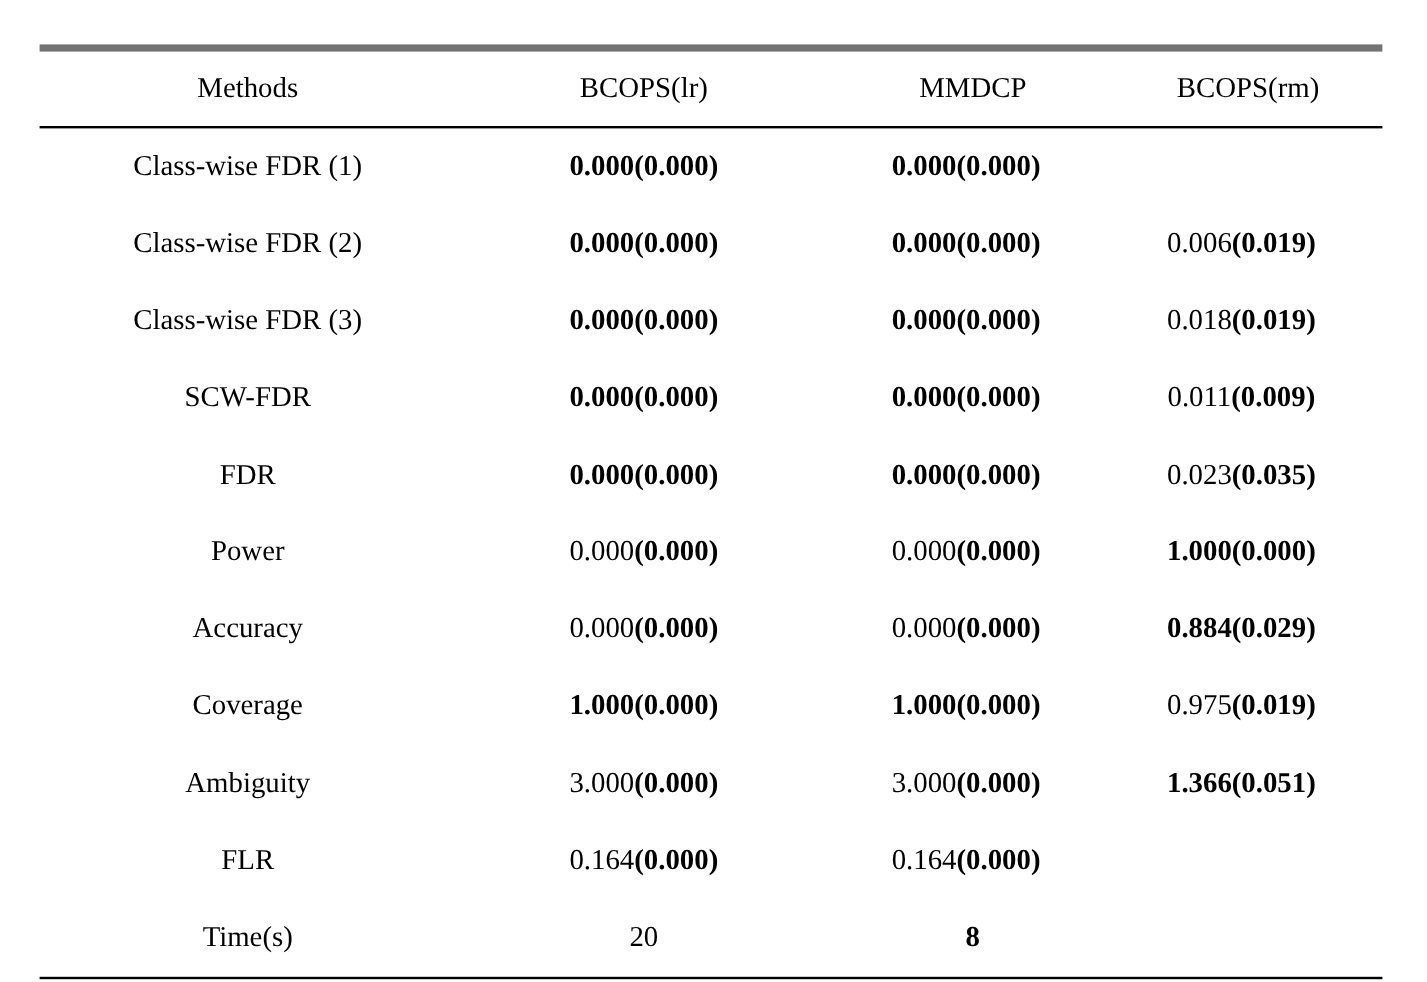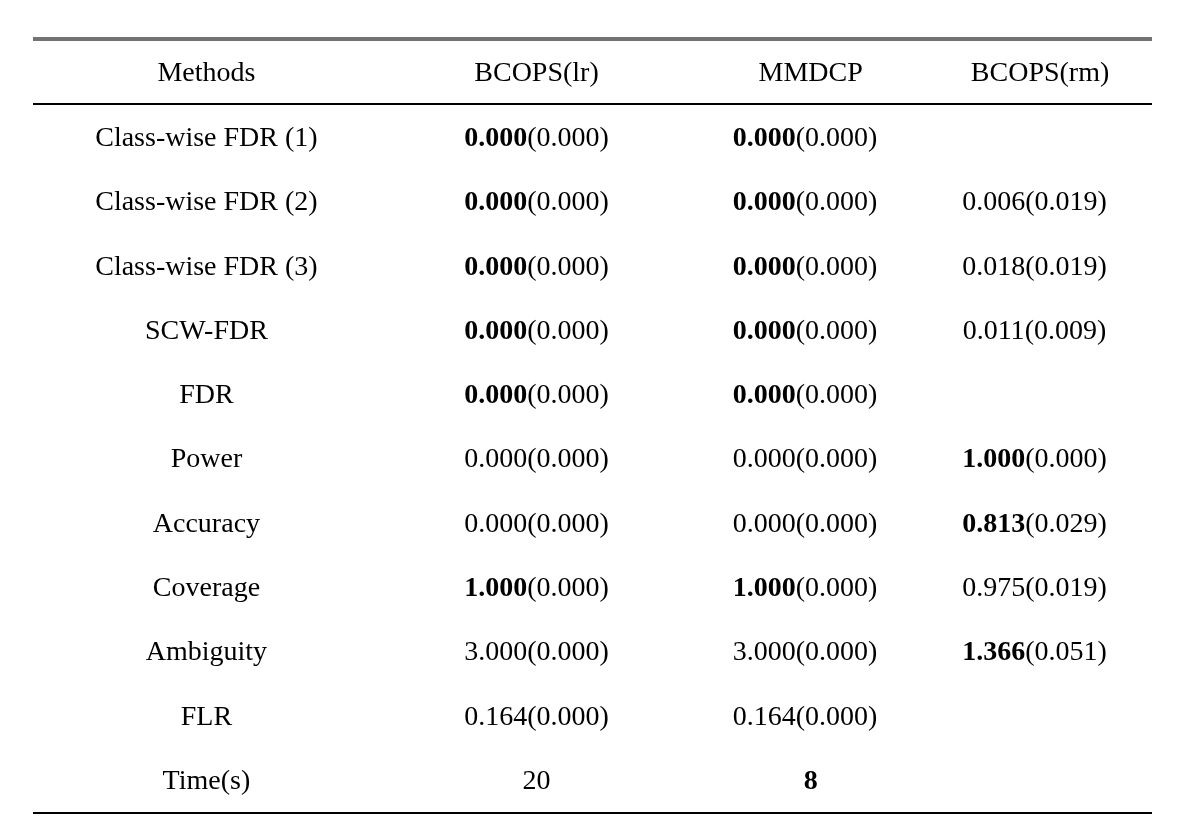--- a/index.html
+++ b/index.html
@@ -7,23 +7,23 @@
     width: 1189px; height: 818px;
     background: #ffffff;
     font-family: "Liberation Serif", "DejaVu Serif", serif;
     color: #000000;
     overflow: hidden;
   }
   .paper-table {
     position: absolute;
     left: 33px; top: 37px;
     width: 1119px;
-    border-top: 4px solid #737373;
+    border-top: 6px solid #737373;
     border-bottom: 2.5px solid #000;
-    font-size: 28px;
+    font-size: 24px;
   }
   .thead {
     display: flex;
     align-items: center;
     height: 64px;
     border-bottom: 2px solid #000;
   }
   .tbody { }
   .tr {
     display: flex;
@@ -31,21 +31,21 @@
     height: 64.27px;
   }
   .td, .th {
     text-align: center;
   }
   .c0 { width: 31%; }
   .c1 { width: 28%; }
   .c2 { width: 20%; }
   .c3 { width: 21%; }
   .val.bold { font-weight: bold; }
-  .std { font-weight: normal; }
+  .std { font-weight: bold; }
 </style>
 </head>
 <body>
 
 <div class="paper-table">
 
   <div class="thead">
     <div class="th c0">Methods</div>
     <div class="th c1">BCOPS(lr)</div>
     <div class="th c3">MMDCP</div>
@@ -78,34 +78,35 @@
       <div class="td c0">SCW-FDR</div>
       <div class="td c1"><span class="val bold">0.000</span><span class="std">(0.000)</span></div>
       <div class="td c2"><span class="val bold">0.000</span><span class="std">(0.000)</span></div>
       <div class="td c3"><span class="val">0.011</span><span class="std">(0.009)</span></div>
     </div>
 
     <div class="tr">
       <div class="td c0">FDR</div>
       <div class="td c1"><span class="val bold">0.000</span><span class="std">(0.000)</span></div>
       <div class="td c2"><span class="val bold">0.000</span><span class="std">(0.000)</span></div>
+      <div class="td c3"><span class="val">0.023</span><span class="std">(0.035)</span></div>
     </div>
 
     <div class="tr">
       <div class="td c0">Power</div>
       <div class="td c1"><span class="val">0.000</span><span class="std">(0.000)</span></div>
       <div class="td c2"><span class="val">0.000</span><span class="std">(0.000)</span></div>
       <div class="td c3"><span class="val bold">1.000</span><span class="std">(0.000)</span></div>
     </div>
 
     <div class="tr">
       <div class="td c0">Accuracy</div>
       <div class="td c1"><span class="val">0.000</span><span class="std">(0.000)</span></div>
       <div class="td c2"><span class="val">0.000</span><span class="std">(0.000)</span></div>
-      <div class="td c3"><span class="val bold">0.813</span><span class="std">(0.029)</span></div>
+      <div class="td c3"><span class="val bold">0.884</span><span class="std">(0.029)</span></div>
     </div>
 
     <div class="tr">
       <div class="td c0">Coverage</div>
       <div class="td c1"><span class="val bold">1.000</span><span class="std">(0.000)</span></div>
       <div class="td c2"><span class="val bold">1.000</span><span class="std">(0.000)</span></div>
       <div class="td c3"><span class="val">0.975</span><span class="std">(0.019)</span></div>
     </div>
 
     <div class="tr">

